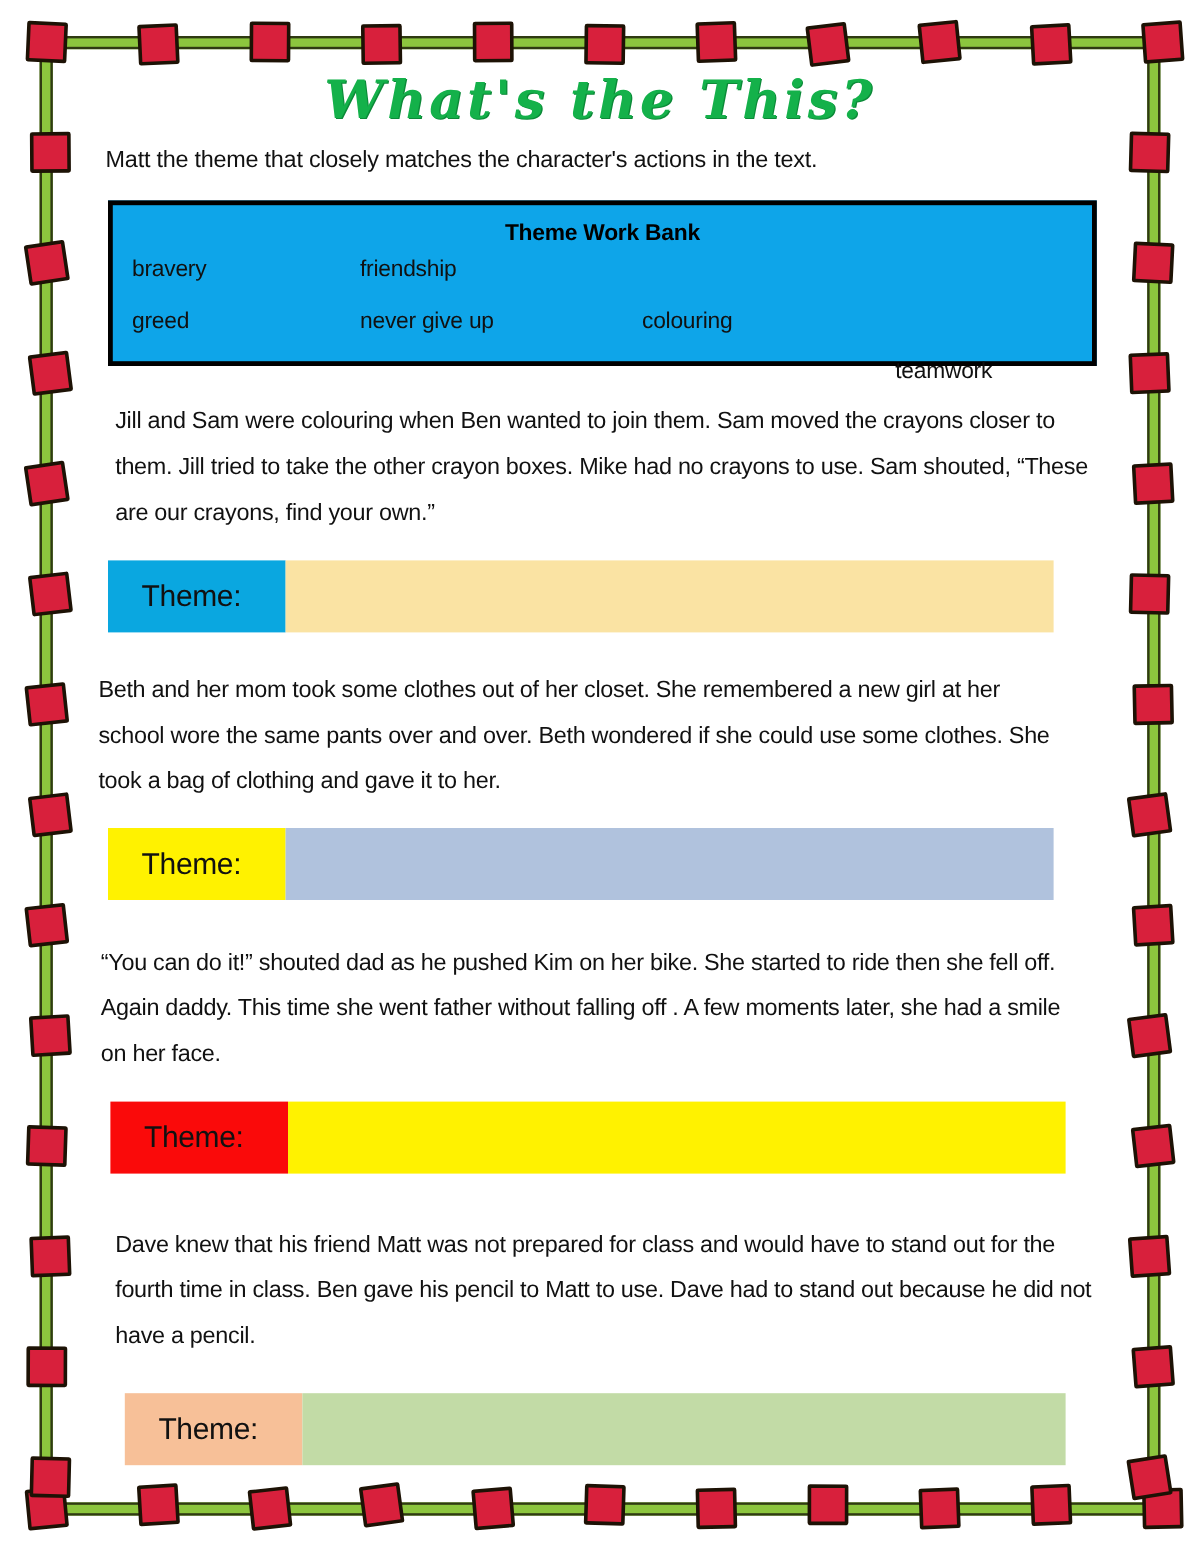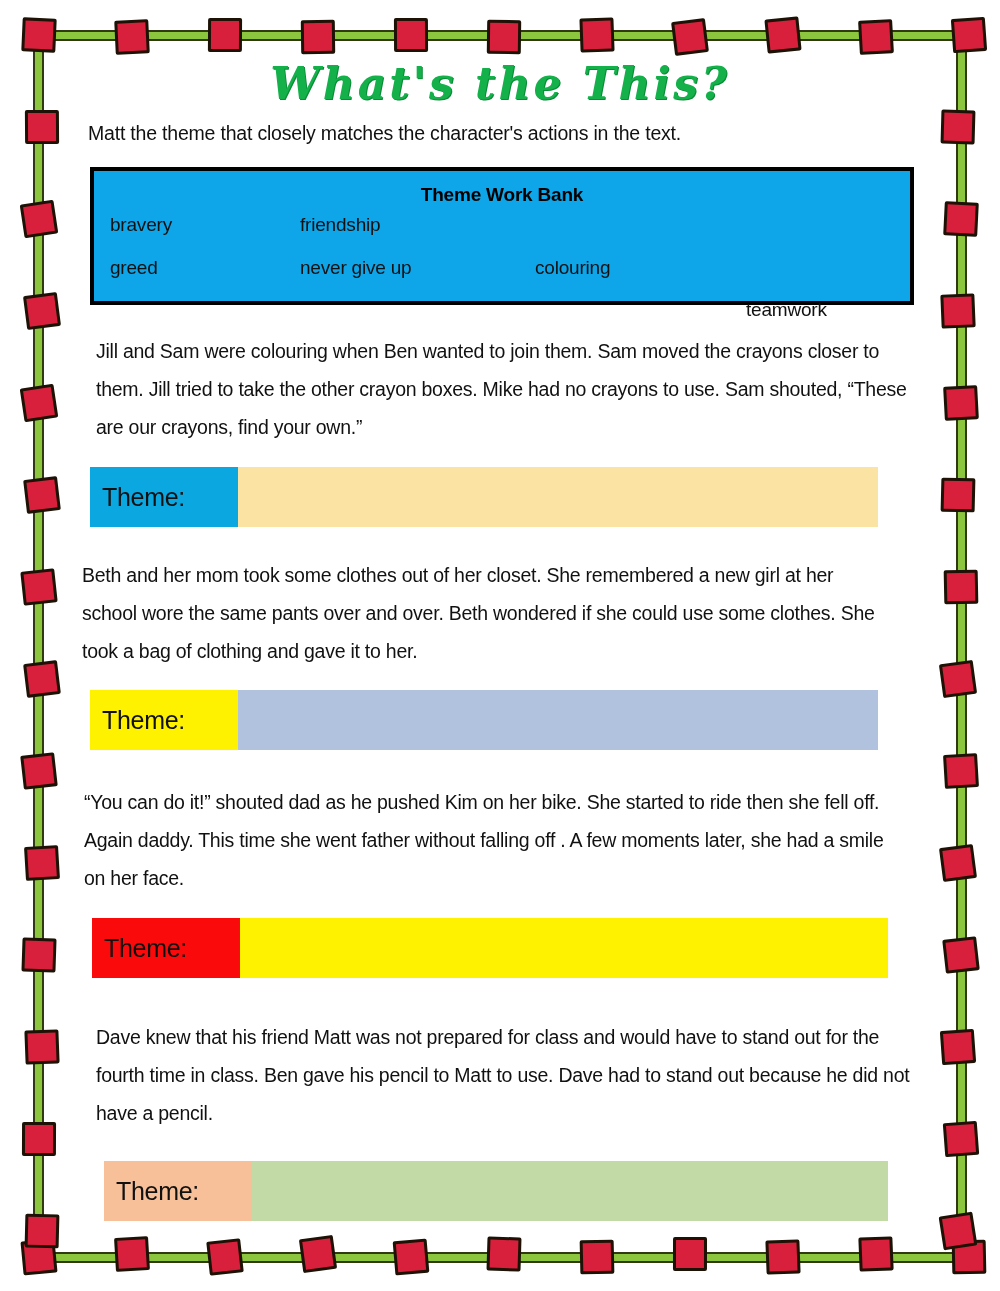--- a/index.html
+++ b/index.html
@@ -114,21 +114,21 @@
   .theme-bar {
     position: absolute;
     display: flex;
     height: 60px;
     box-sizing: border-box;
   }
   .theme-label {
     width: 148px;
     display: flex;
     align-items: center;
-    padding-left: 12px;
+    padding-left: 28px;
     box-sizing: border-box;
     font-size: 25px;
     color: #111;
     letter-spacing: -0.3px;
   }
   .theme-answer {
     flex: 1;
     box-sizing: border-box;
   }
 </style>

